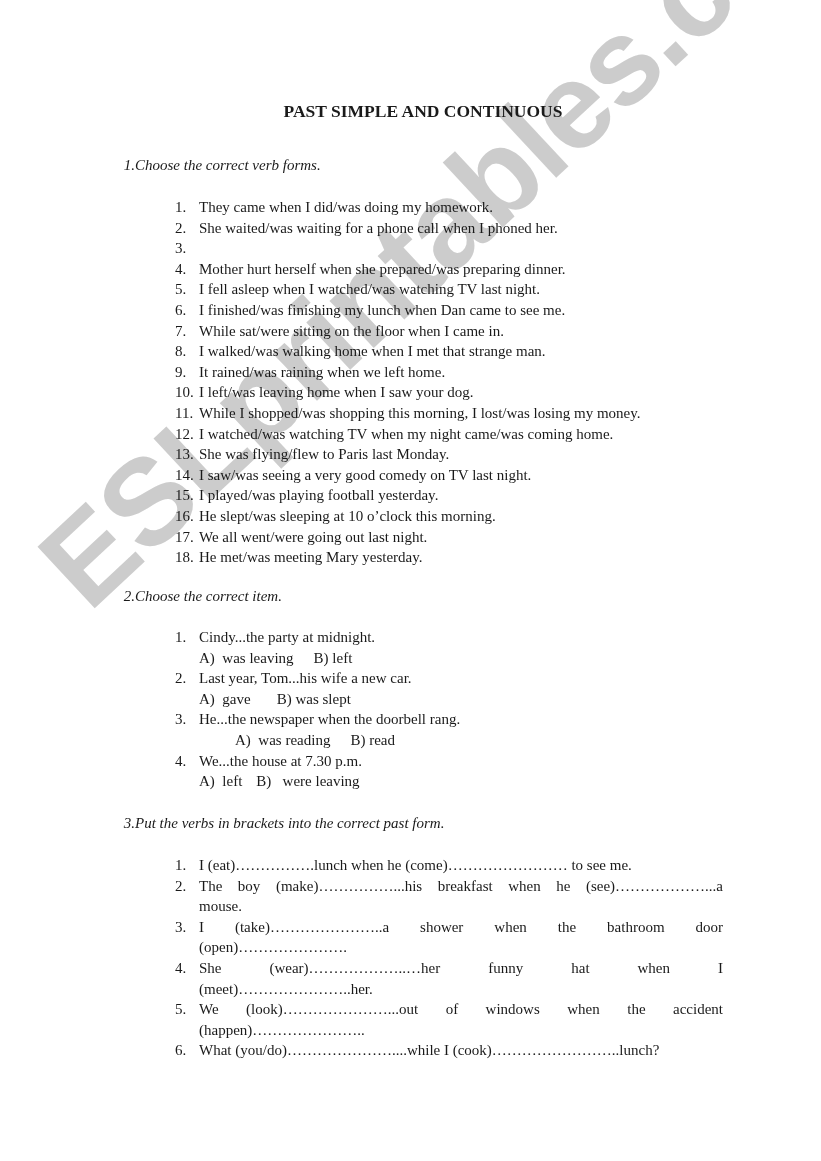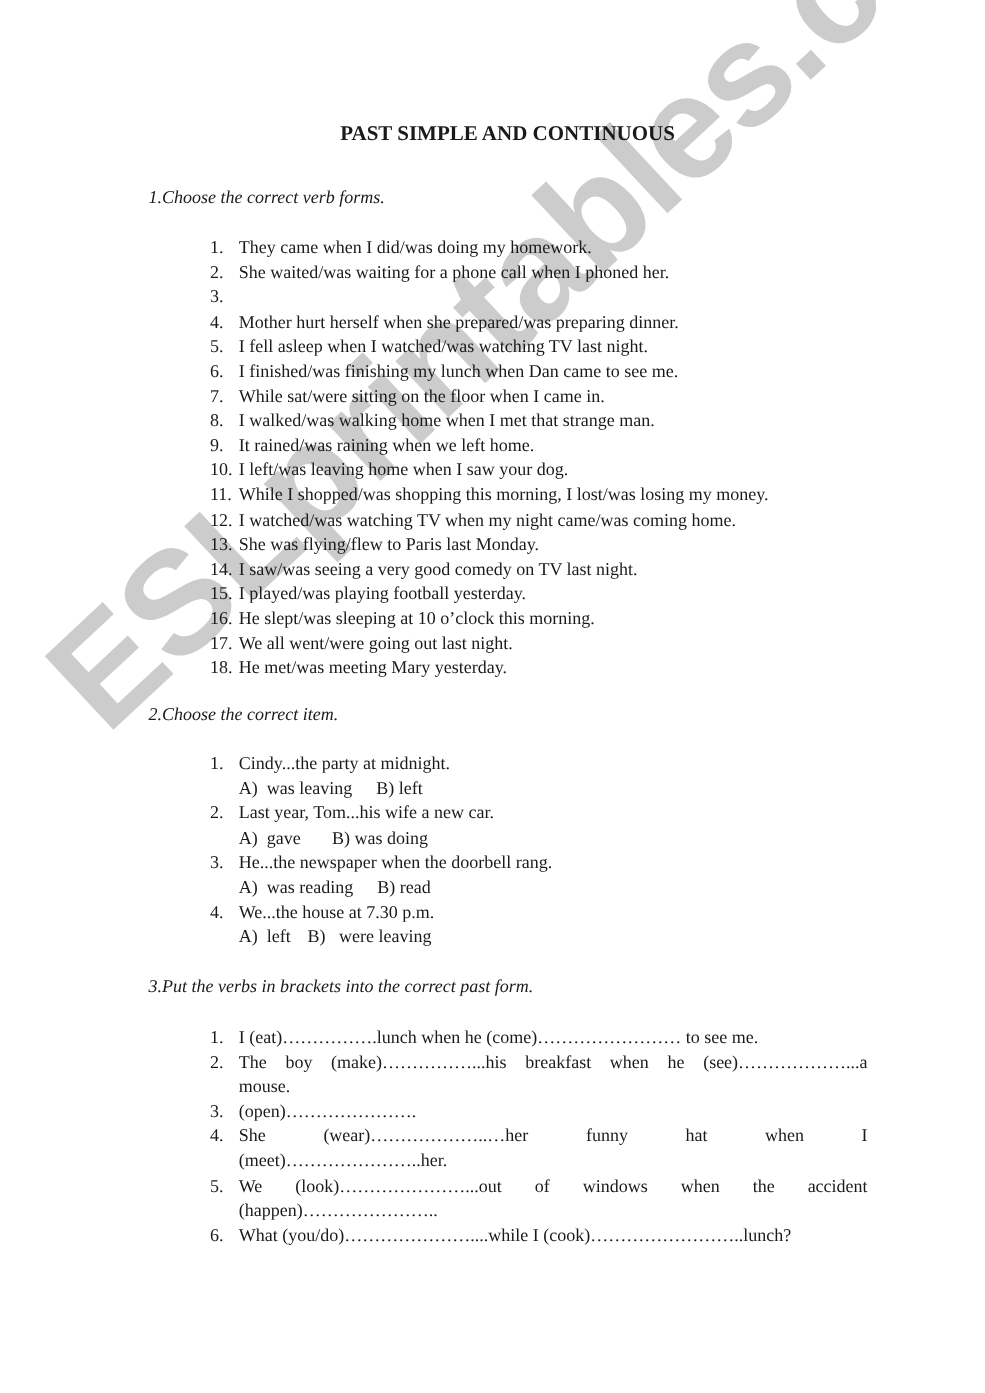--- a/index.html
+++ b/index.html
@@ -209,28 +209,28 @@
           <span class="n">1.</span>
           <span>Cindy...the party at midnight.</span>
         </div>
       <div class="opt-row"><span style="white-space:pre;">A)  was leaving</span><span class="gap" style="width:20px;"></span><span>B) left</span></div>
     </div>
     <div>
       <div class="row">
           <span class="n">2.</span>
           <span>Last year, Tom...his wife a new car.</span>
         </div>
-      <div class="opt-row"><span style="white-space:pre;">A)  gave</span><span class="gap" style="width:26px;"></span><span>B) was doing</span></div>
+      <div class="opt-row"><span style="white-space:pre;">A)  gave</span><span class="gap" style="width:26px;"></span><span>B) was slept</span></div>
     </div>
     <div>
       <div class="row">
           <span class="n">3.</span>
           <span>He...the newspaper when the doorbell rang.</span>
         </div>
-      <div class="opt-row"><span style="white-space:pre;">A)  was reading</span><span class="gap" style="width:20px;"></span><span>B) read</span></div>
+      <div class="opt-row"><span style="white-space:pre;margin-left:36px;">A)  was reading</span><span class="gap" style="width:20px;"></span><span>B) read</span></div>
     </div>
     <div>
       <div class="row">
           <span class="n">4.</span>
           <span>We...the house at 7.30 p.m.</span>
         </div>
       <div class="opt-row"><span style="white-space:pre;">A)  left</span><span class="gap" style="width:14px;"></span><span style="white-space:pre;">B)   were leaving</span></div>
     </div>
   </div>
 
@@ -248,20 +248,21 @@
     <div class="gap-item">
       <span class="n">2.</span>
       <span class="t">
           <span class="line1">The boy (make)……………...his breakfast when he (see)………………...a</span>
           <span class="line2">mouse.</span>
         </span>
     </div>
     <div class="gap-item">
       <span class="n">3.</span>
       <span class="t">
+          <span class="line1">I (take)…………………..a shower when the bathroom door</span>
           <span class="line2">(open)………………….</span>
         </span>
     </div>
     <div class="gap-item">
       <span class="n">4.</span>
       <span class="t">
           <span class="line1">She (wear)………………..…her funny hat when I</span>
           <span class="line2">(meet)…………………..her.</span>
         </span>
     </div>

